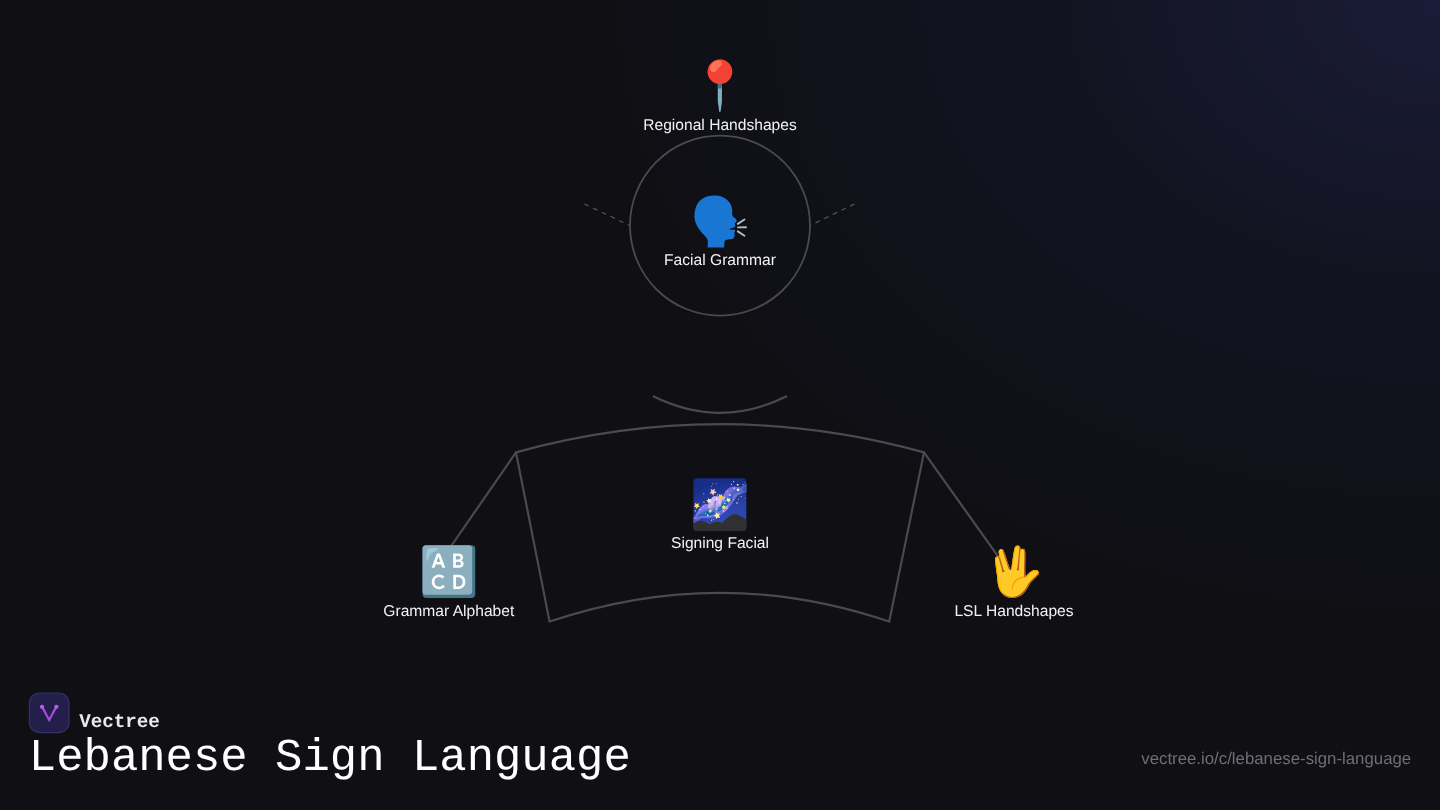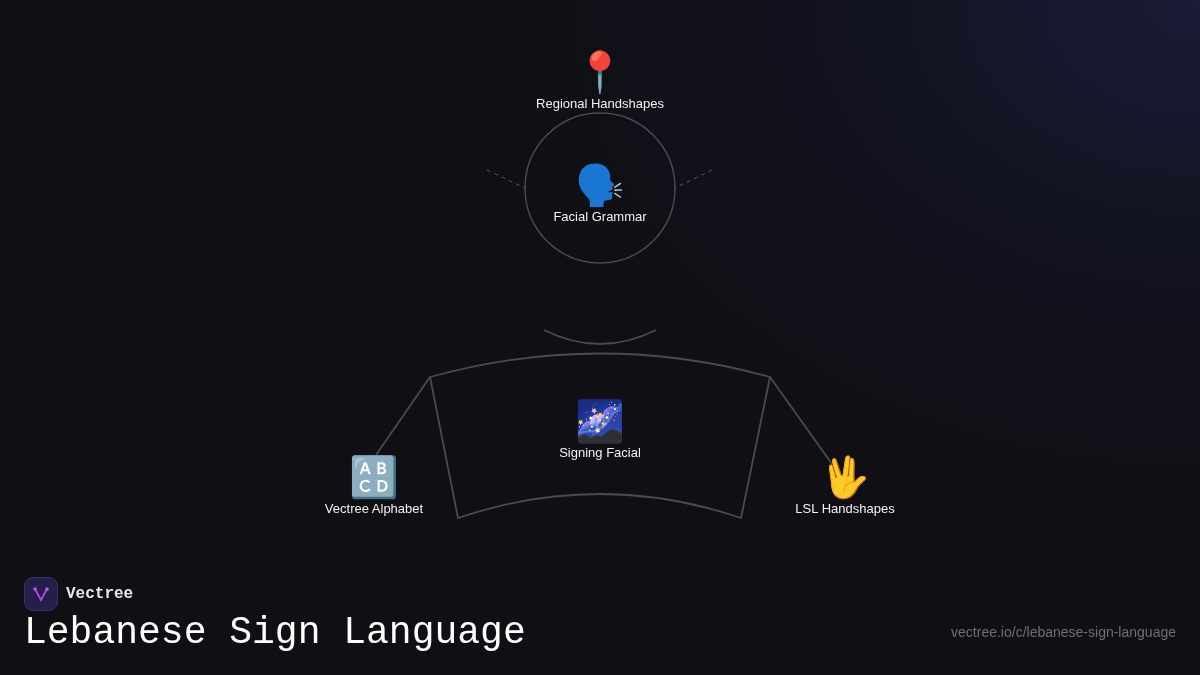--- a/index.html
+++ b/index.html
@@ -9,21 +9,21 @@
     font-family:"Liberation Sans", sans-serif;
   }
   .bg-glow {
     position:absolute; inset:0;
     background: radial-gradient(ellipse 700px 520px at 1200px 0px, rgba(28,30,62,0.85) 0%, rgba(22,24,46,0.5) 45%, rgba(15,15,20,0) 100%);
   }
   svg.edges { position:absolute; left:0; top:0; }
   .node { position:absolute; transform:translate(-50%, 0); text-align:center; }
   .node .icon { font-size:40px; line-height:44px; display:block; }
   .node .label { color:#f2f2f2; font-size:13px; display:block; margin-top:2px; white-space:nowrap; }
-  .brand { position:absolute; left:24px; top:577px; display:flex; align-items:center; }
+  .brand { position:absolute; left:24px; top:577px; display:flex; align-items:flex-end; }
   .brand-logo { width:34px; height:34px; border-radius:9px; background:#231f4a; border:1px solid #34306a; display:flex; align-items:center; justify-content:center; box-sizing:border-box; }
   .brand-name { color:#e8e8e8; font-family:"Liberation Mono", monospace; font-weight:bold; font-size:16px; margin-left:8px; }
   .title { position:absolute; left:24px; top:611px; color:#ffffff; font-family:"Liberation Mono", monospace; font-weight:normal; font-size:38px; letter-spacing:0px; white-space:nowrap; }
   .url { position:absolute; right:24px; top:624px; color:#6e6e76; font-family:Liberation Sans, sans-serif; font-size:14px; }
 </style>
 </head>
 <body>
 
 <div class="bg-glow"></div>
 
@@ -52,21 +52,21 @@
   <span class="label">Facial Grammar</span>
 </div>
 
 <div class="node" style="left:600px; top:399px;">
   <span class="icon">🌌</span>
   <span class="label">Signing Facial</span>
 </div>
 
 <div class="node" style="left:374px; top:455px;">
   <span class="icon">🔠</span>
-  <span class="label">Vectree Alphabet</span>
+  <span class="label">Grammar Alphabet</span>
 </div>
 
 <div class="node" style="left:845px; top:455px;">
   <span class="icon">🖖</span>
   <span class="label">LSL Handshapes</span>
 </div>
 
 <div class="brand">
   <div class="brand-logo">
     <svg width="20" height="20" viewBox="0 0 20 20">

